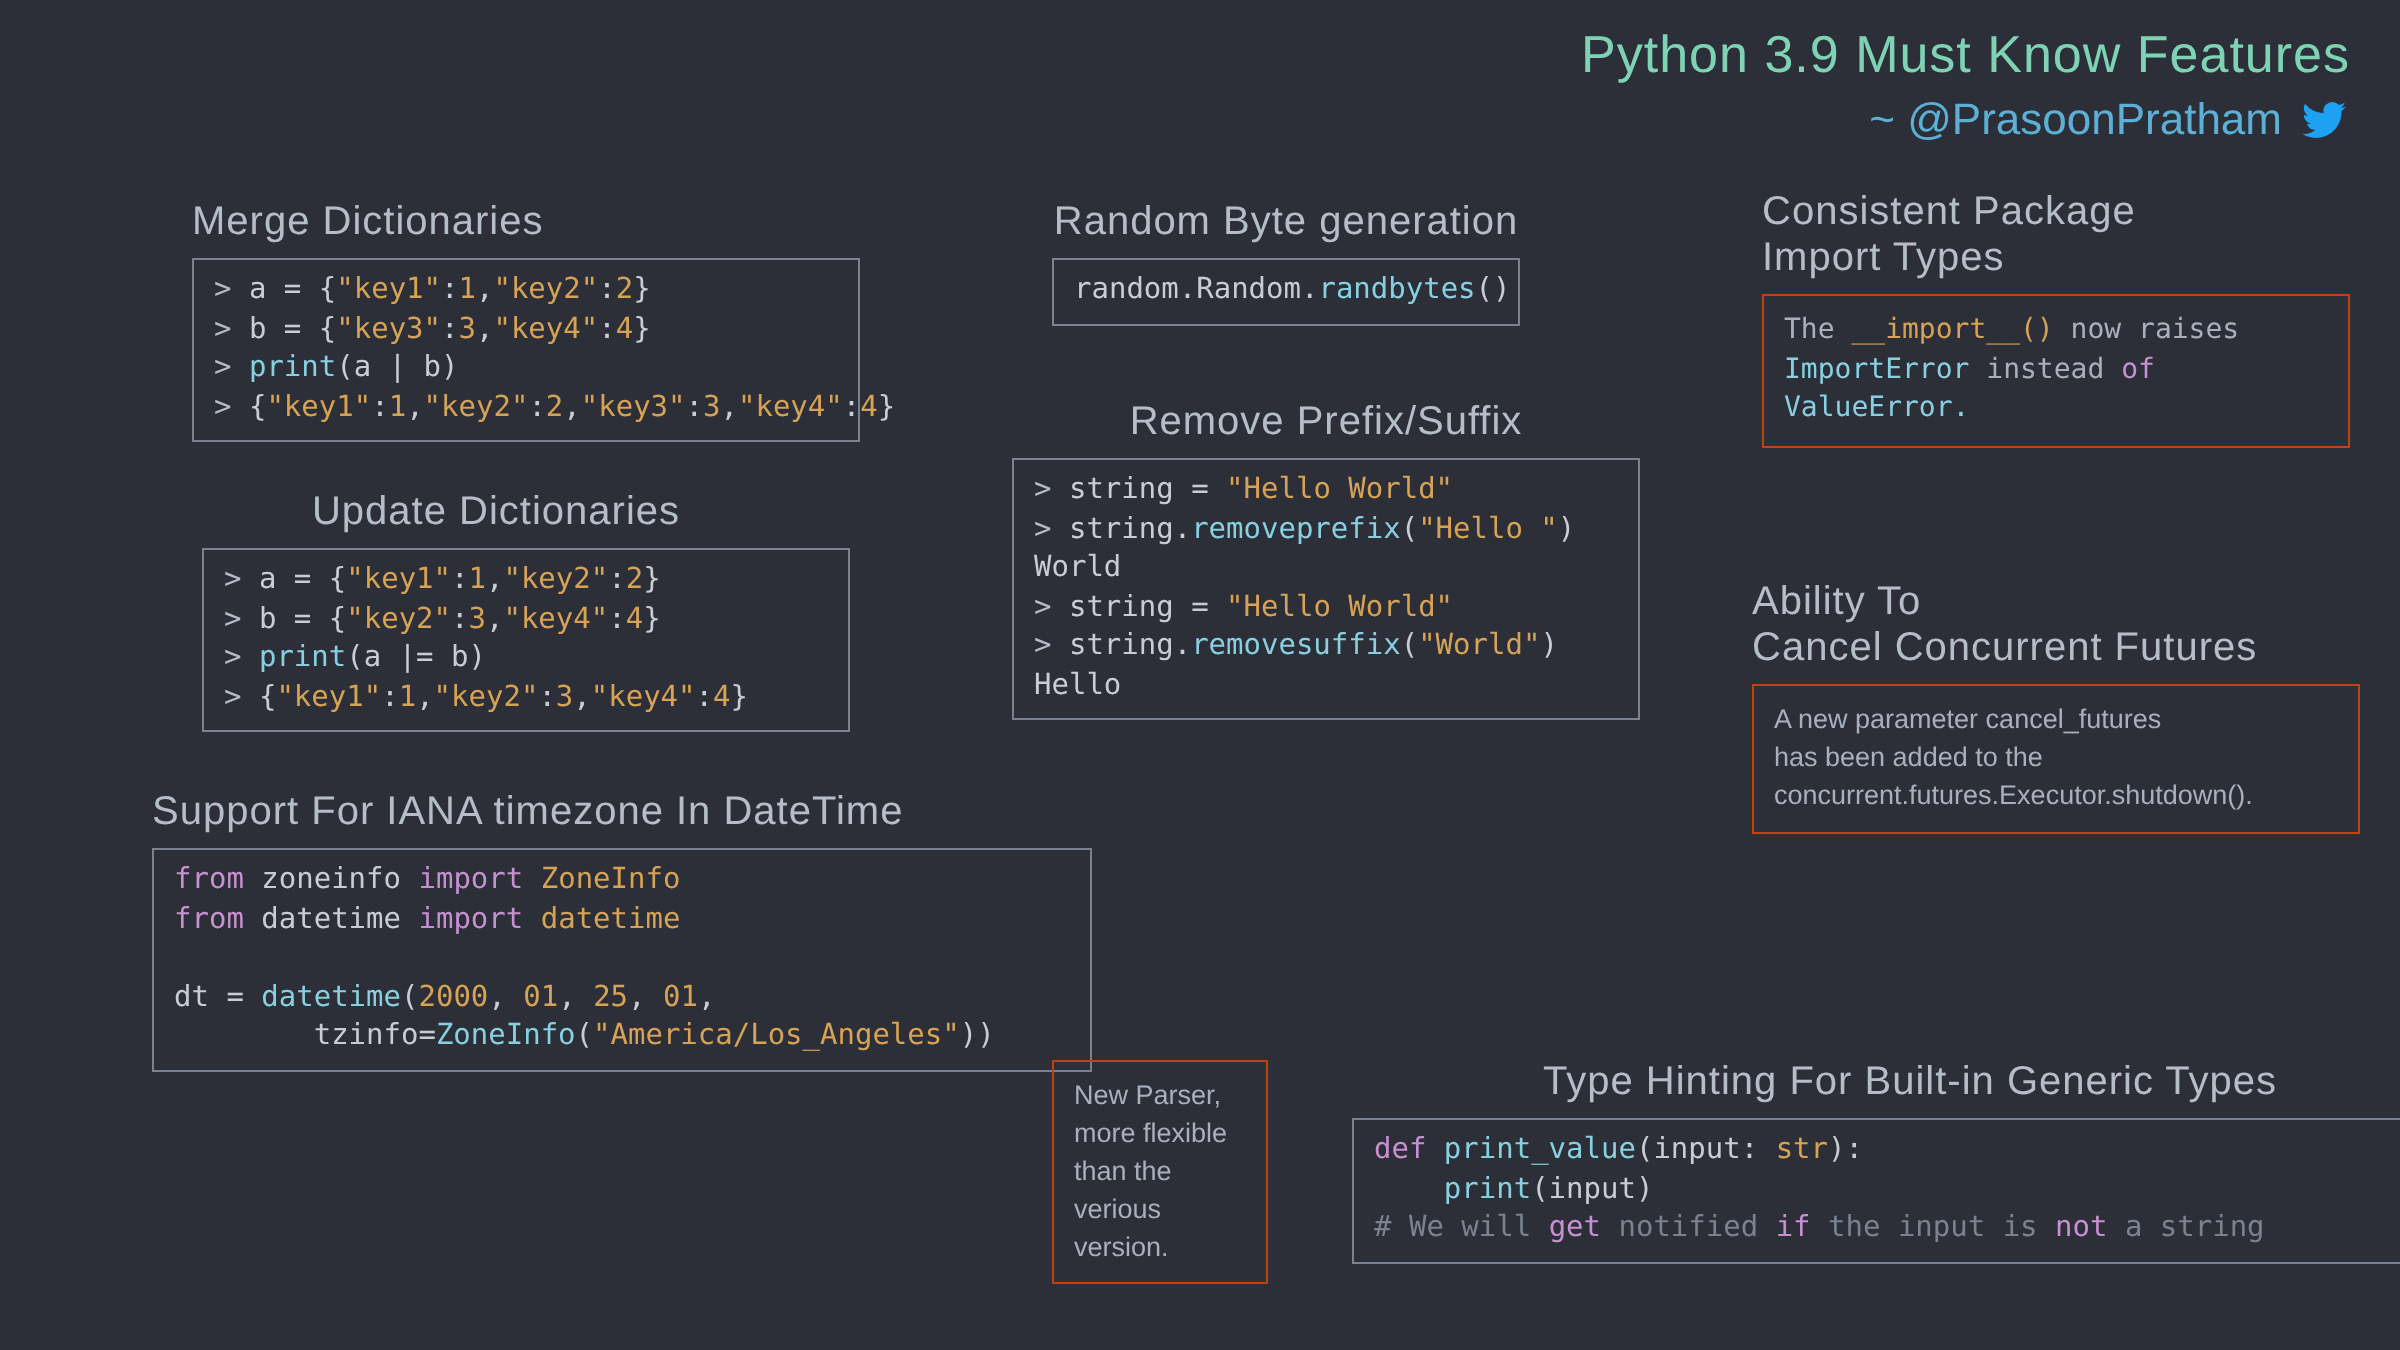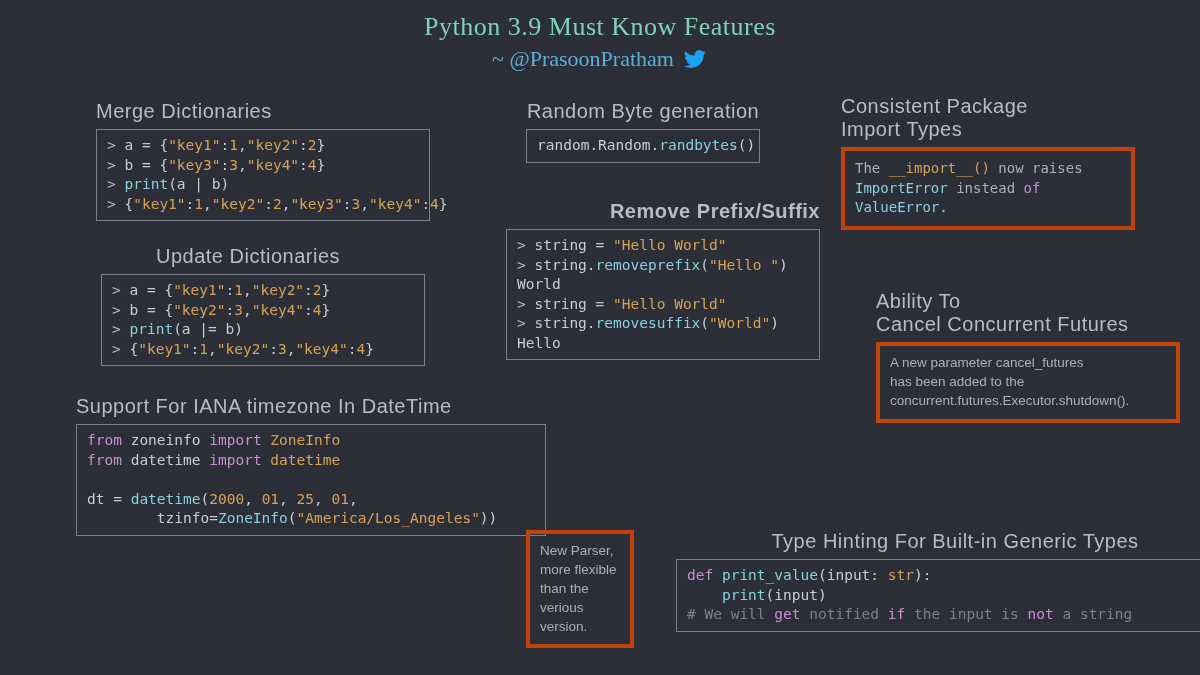--- a/index.html
+++ b/index.html
@@ -6,21 +6,21 @@
   body {
     width: 1200px;
     height: 675px;
     background: #2c2f38;
     font-family: 'Comic Sans MS', cursive, sans-serif;
     color: #c8ccd4;
     overflow: hidden;
     padding: 12px 25px;
     position: relative;
   }
-  .header { text-align: center; margin-bottom: 10px; font-family: Liberation Serif, serif; }
+  .header { text-align: right; margin-bottom: 10px; }
   .title {
     color: #7fd3b5;
     font-size: 26px;
     font-weight: normal;
     letter-spacing: 0.5px;
   }
   .byline {
     color: #5cb0d6;
     font-size: 22px;
     margin-top: 4px;
@@ -41,21 +41,21 @@
   .code-box {
     border: 1px solid #7a8290;
     padding: 6px 10px;
     font-family: 'Consolas', 'Monaco', monospace;
     font-size: 14.5px;
     line-height: 1.35;
     color: #c8ccd4;
     white-space: pre;
   }
   .note-box {
-    border: 4px solid #c2410c;
+    border: 1px solid #c2410c;
     padding: 8px 10px;
     font-family: 'Comic Sans MS', cursive, sans-serif;
     font-size: 13.5px;
     line-height: 1.4;
     color: #a8b0bd;
   }
   .tok-prompt { color: #b5bdc8; }
   .tok-num { color: #d6a255; }
   .tok-str { color: #d6a255; }
   .tok-func { color: #88d0e0; }
@@ -64,21 +64,21 @@
   .tok-comment { color: #7a8290; }
   .tok-accent { color: #d6a255; }
   
   
   .sec { position: absolute; padding-left: 16px; }
   #merge { left: 80px; top: 100px; width: 350px; }
   #update { left: 85px; top: 245px; width: 340px; }
   #iana { left: 60px; top: 395px; width: 486px; }
   #randbyte { left: 480px; top: 100px; width: 310px; }
   #prefix { left: 490px; top: 200px; width: 330px; }
-  #consistent { left: 825px; top: 95px; width: 310px; }
+  #consistent { left: 865px; top: 95px; width: 310px; }
   #cancelcf { left: 860px; top: 290px; width: 320px; }
   #parser { left: 510px; top: 530px; width: 124px; }
   #typehint { left: 660px; top: 530px; width: 574px; }
   
   #randbyte .section-title { text-align: center; }
 </style>
 </head>
 <body>
 
 <div class="header">
@@ -115,21 +115,21 @@
 <span>dt = </span><span class="tok-func">datetime</span><span>(</span><span class="tok-num">2000</span><span>,</span> <span class="tok-num">01</span><span>,</span> <span class="tok-num">25</span><span>,</span> <span class="tok-num">01</span><span>,</span>
 <span>        tzinfo=</span><span class="tok-func">ZoneInfo</span><span>(</span><span class="tok-str">"America/Los_Angeles"</span><span>))</span></div>
 </div>
 
 <div class="sec" id="randbyte">
   <div class="section-title">Random Byte generation</div>
   <div class="code-box" style="margin:0 30px;"><span>random.Random.</span><span class="tok-func">randbytes</span><span>()</span></div>
 </div>
 
 <div class="sec" id="prefix">
-  <div class="section-title" style="text-align:right;font-weight:bold;">Remove Prefix/Suffix</div>
+  <div class="section-title" style="text-align:center;">Remove Prefix/Suffix</div>
   <div class="code-box"><span class="tok-prompt">&gt; </span><span>string = </span><span class="tok-str">"Hello World"</span>
 <span class="tok-prompt">&gt; </span><span>string.</span><span class="tok-func">removeprefix</span><span>(</span><span class="tok-str">"Hello "</span><span>)</span>
 <span>World</span>
 <span class="tok-prompt">&gt; </span><span>string = </span><span class="tok-str">"Hello World"</span>
 <span class="tok-prompt">&gt; </span><span>string.</span><span class="tok-func">removesuffix</span><span>(</span><span class="tok-str">"World"</span><span>)</span>
 <span>Hello</span></div>
 </div>
 
 <div class="sec" id="consistent">
   <div class="section-title"><span>Consistent Package</span><br><span>Import Types</span></div>

